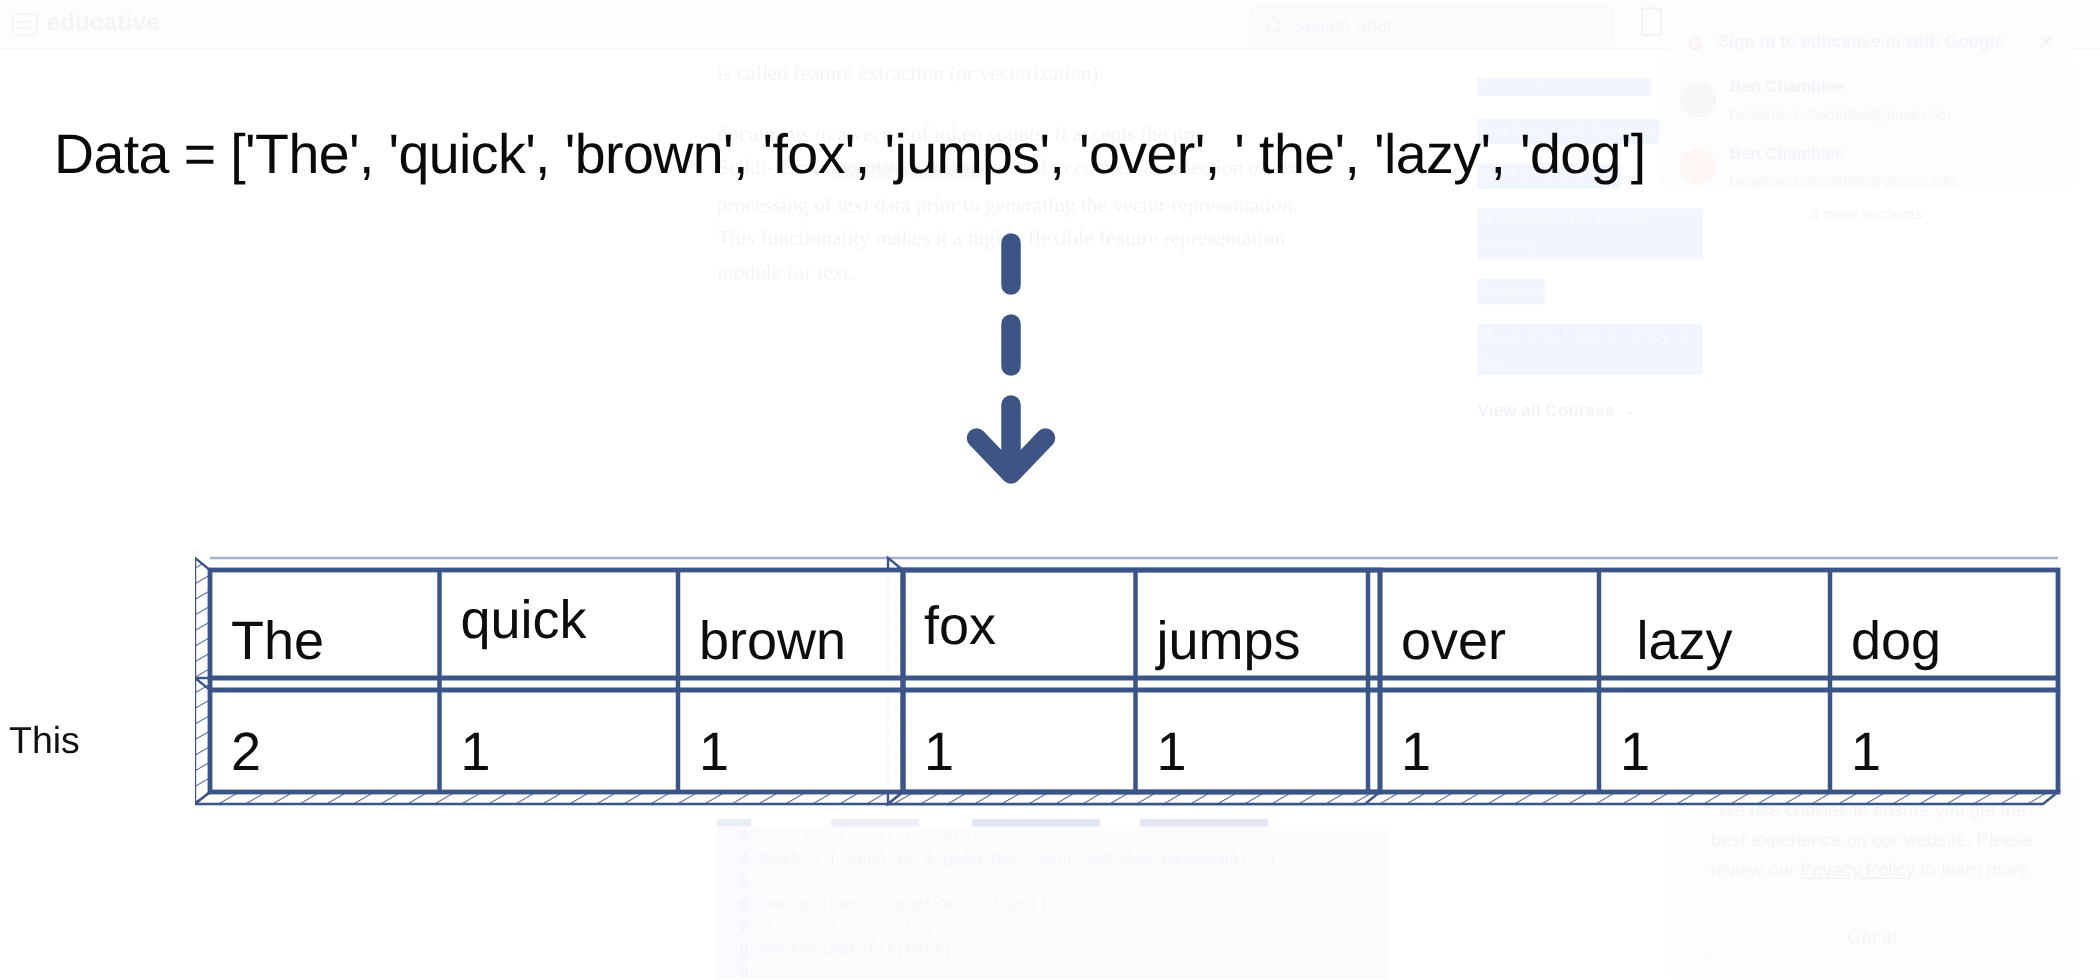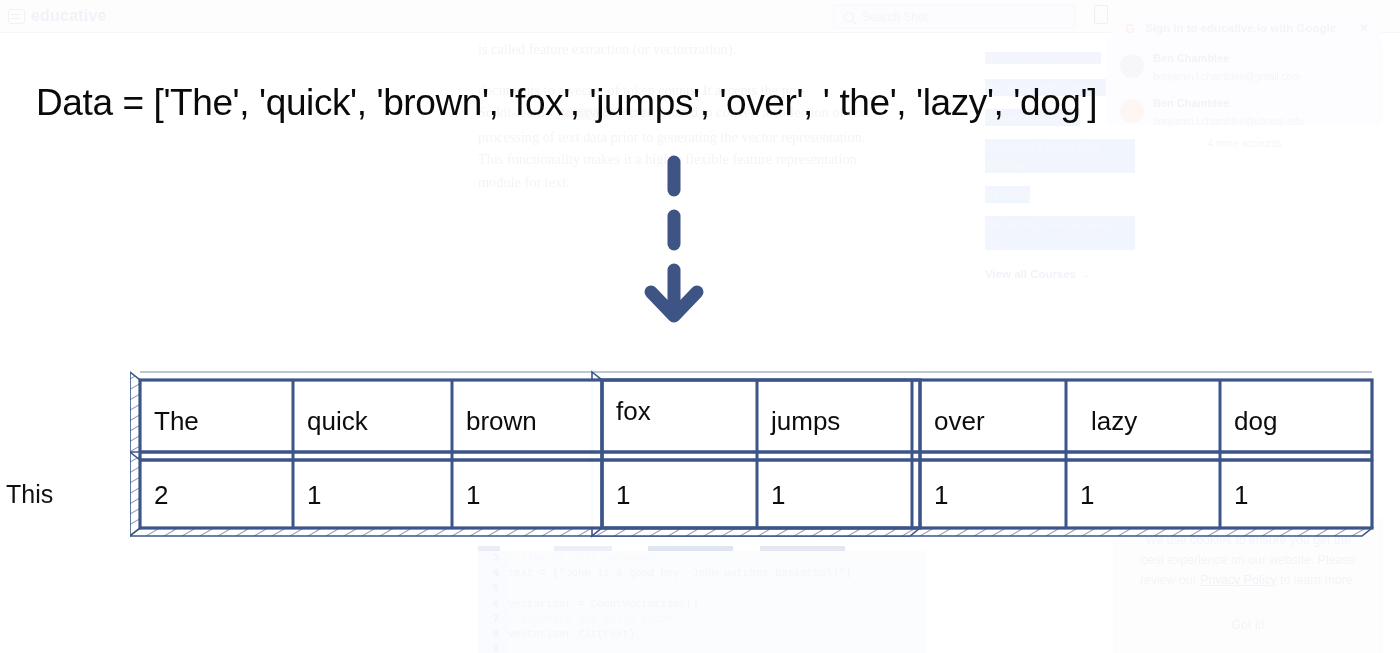--- a/index.html
+++ b/index.html
@@ -263,21 +263,21 @@
     position: absolute;
     left: 130px;
     top: 368px;
     width: 1262px;
     height: 175px;
   }
   .tbl-svg { position: absolute; inset: 0; }
 
   .cell-text {
     position: absolute;
-    font-size: 26px;
+    font-size: 36px;
     color: #0d0d0d;
     white-space: nowrap;
   }
 </style>
 </head>
 <body>
 
 <div id="stage">
 
   <div id="bg-layer">
@@ -437,21 +437,21 @@
           <line x1="790" y1="12" x2="790" y2="160" stroke-width="3"></line>
           <line x1="936" y1="12" x2="936" y2="160" stroke-width="3"></line>
           <line x1="1090" y1="12" x2="1090" y2="160" stroke-width="3"></line>
 
           <rect x="472" y="12" width="318" height="148" stroke-width="3.2"></rect>
         </g>
       </svg>
 
       <div id="hdr-cells">
           <div class="cell-text" style="left: 24px; top: 38px;">The</div>
-          <div class="cell-text" style="left: 177px; top: 38px;">quick</div>
+          <div class="cell-text" style="left: 177px; top: 24px;">quick</div>
           <div class="cell-text" style="left: 336px; top: 38px;">brown</div>
           <div class="cell-text" style="left: 486px; top: 28px;">fox</div>
           <div class="cell-text" style="left: 641px; top: 38px;">jumps</div>
           <div class="cell-text" style="left: 804px; top: 38px;">over</div>
           <div class="cell-text" style="left: 961px; top: 38px;">lazy</div>
           <div class="cell-text" style="left: 1104px; top: 38px; text-align: center;">dog</div>
         </div>
 
       <div id="cnt-cells">
           <div class="cell-text" style="left: 24px; top: 112px;">2</div>

